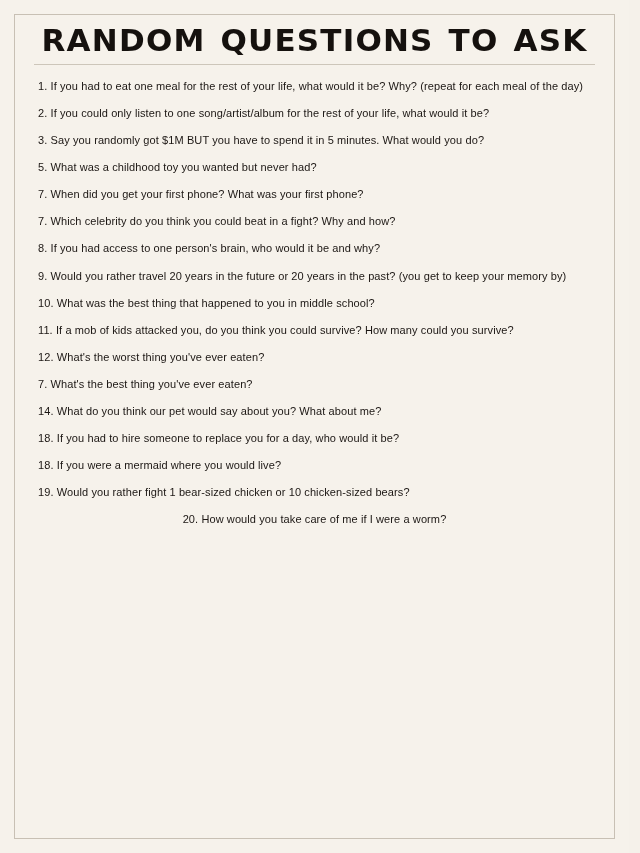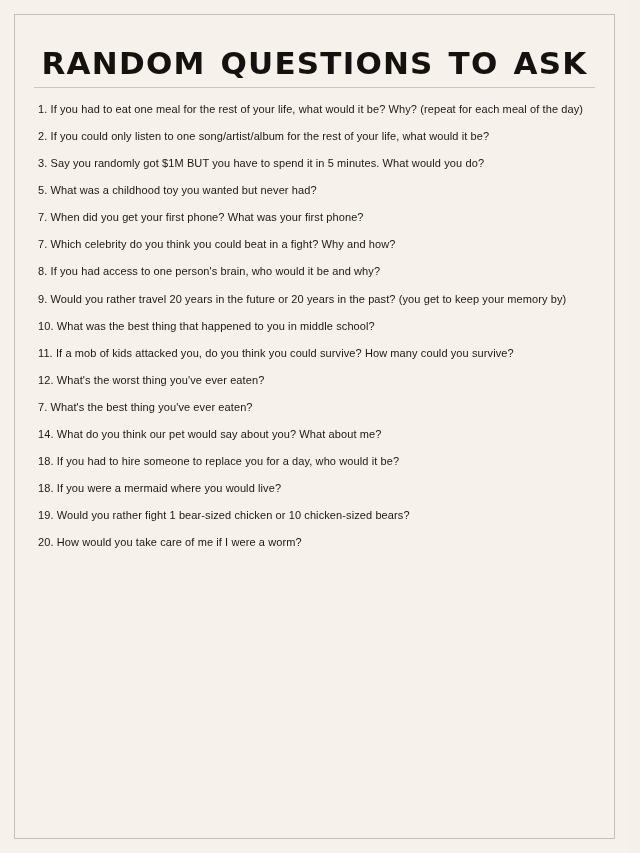--- a/index.html
+++ b/index.html
@@ -12,21 +12,21 @@
     background: #f5f1ea;
     font-family: "Liberation Sans", sans-serif;
     overflow: hidden;
   }
   .page {
     position: relative;
     width: 629px;
     height: 853px;
     background: #f6f2eb;
     box-sizing: border-box;
-    padding: 31px 14px;
+    padding: 8px 14px;
   }
   .border-frame {
     position: absolute;
     left: 14px;
     top: 14px;
     right: 14px;
     bottom: 14px;
     border: 1px solid #c8c0b4;
     pointer-events: none;
   }
@@ -60,20 +60,21 @@
   .q-item {
     font-family: "Liberation Sans", sans-serif;
     font-size: 11px;
     line-height: 1.28;
     color: #1b1613;
     margin: 0 0 13px 0;
     letter-spacing: 0.1px;
   }
   .q-item:last-child {
     margin-bottom: 1px;
+    text-align: center;
   }
 </style>
 </head>
 <body>
 
 <div class="page">
   <div class="border-frame"></div>
   <div class="content">
     <div class="title">Random Questions to Ask</div>
     <div class="title-rule"></div>

